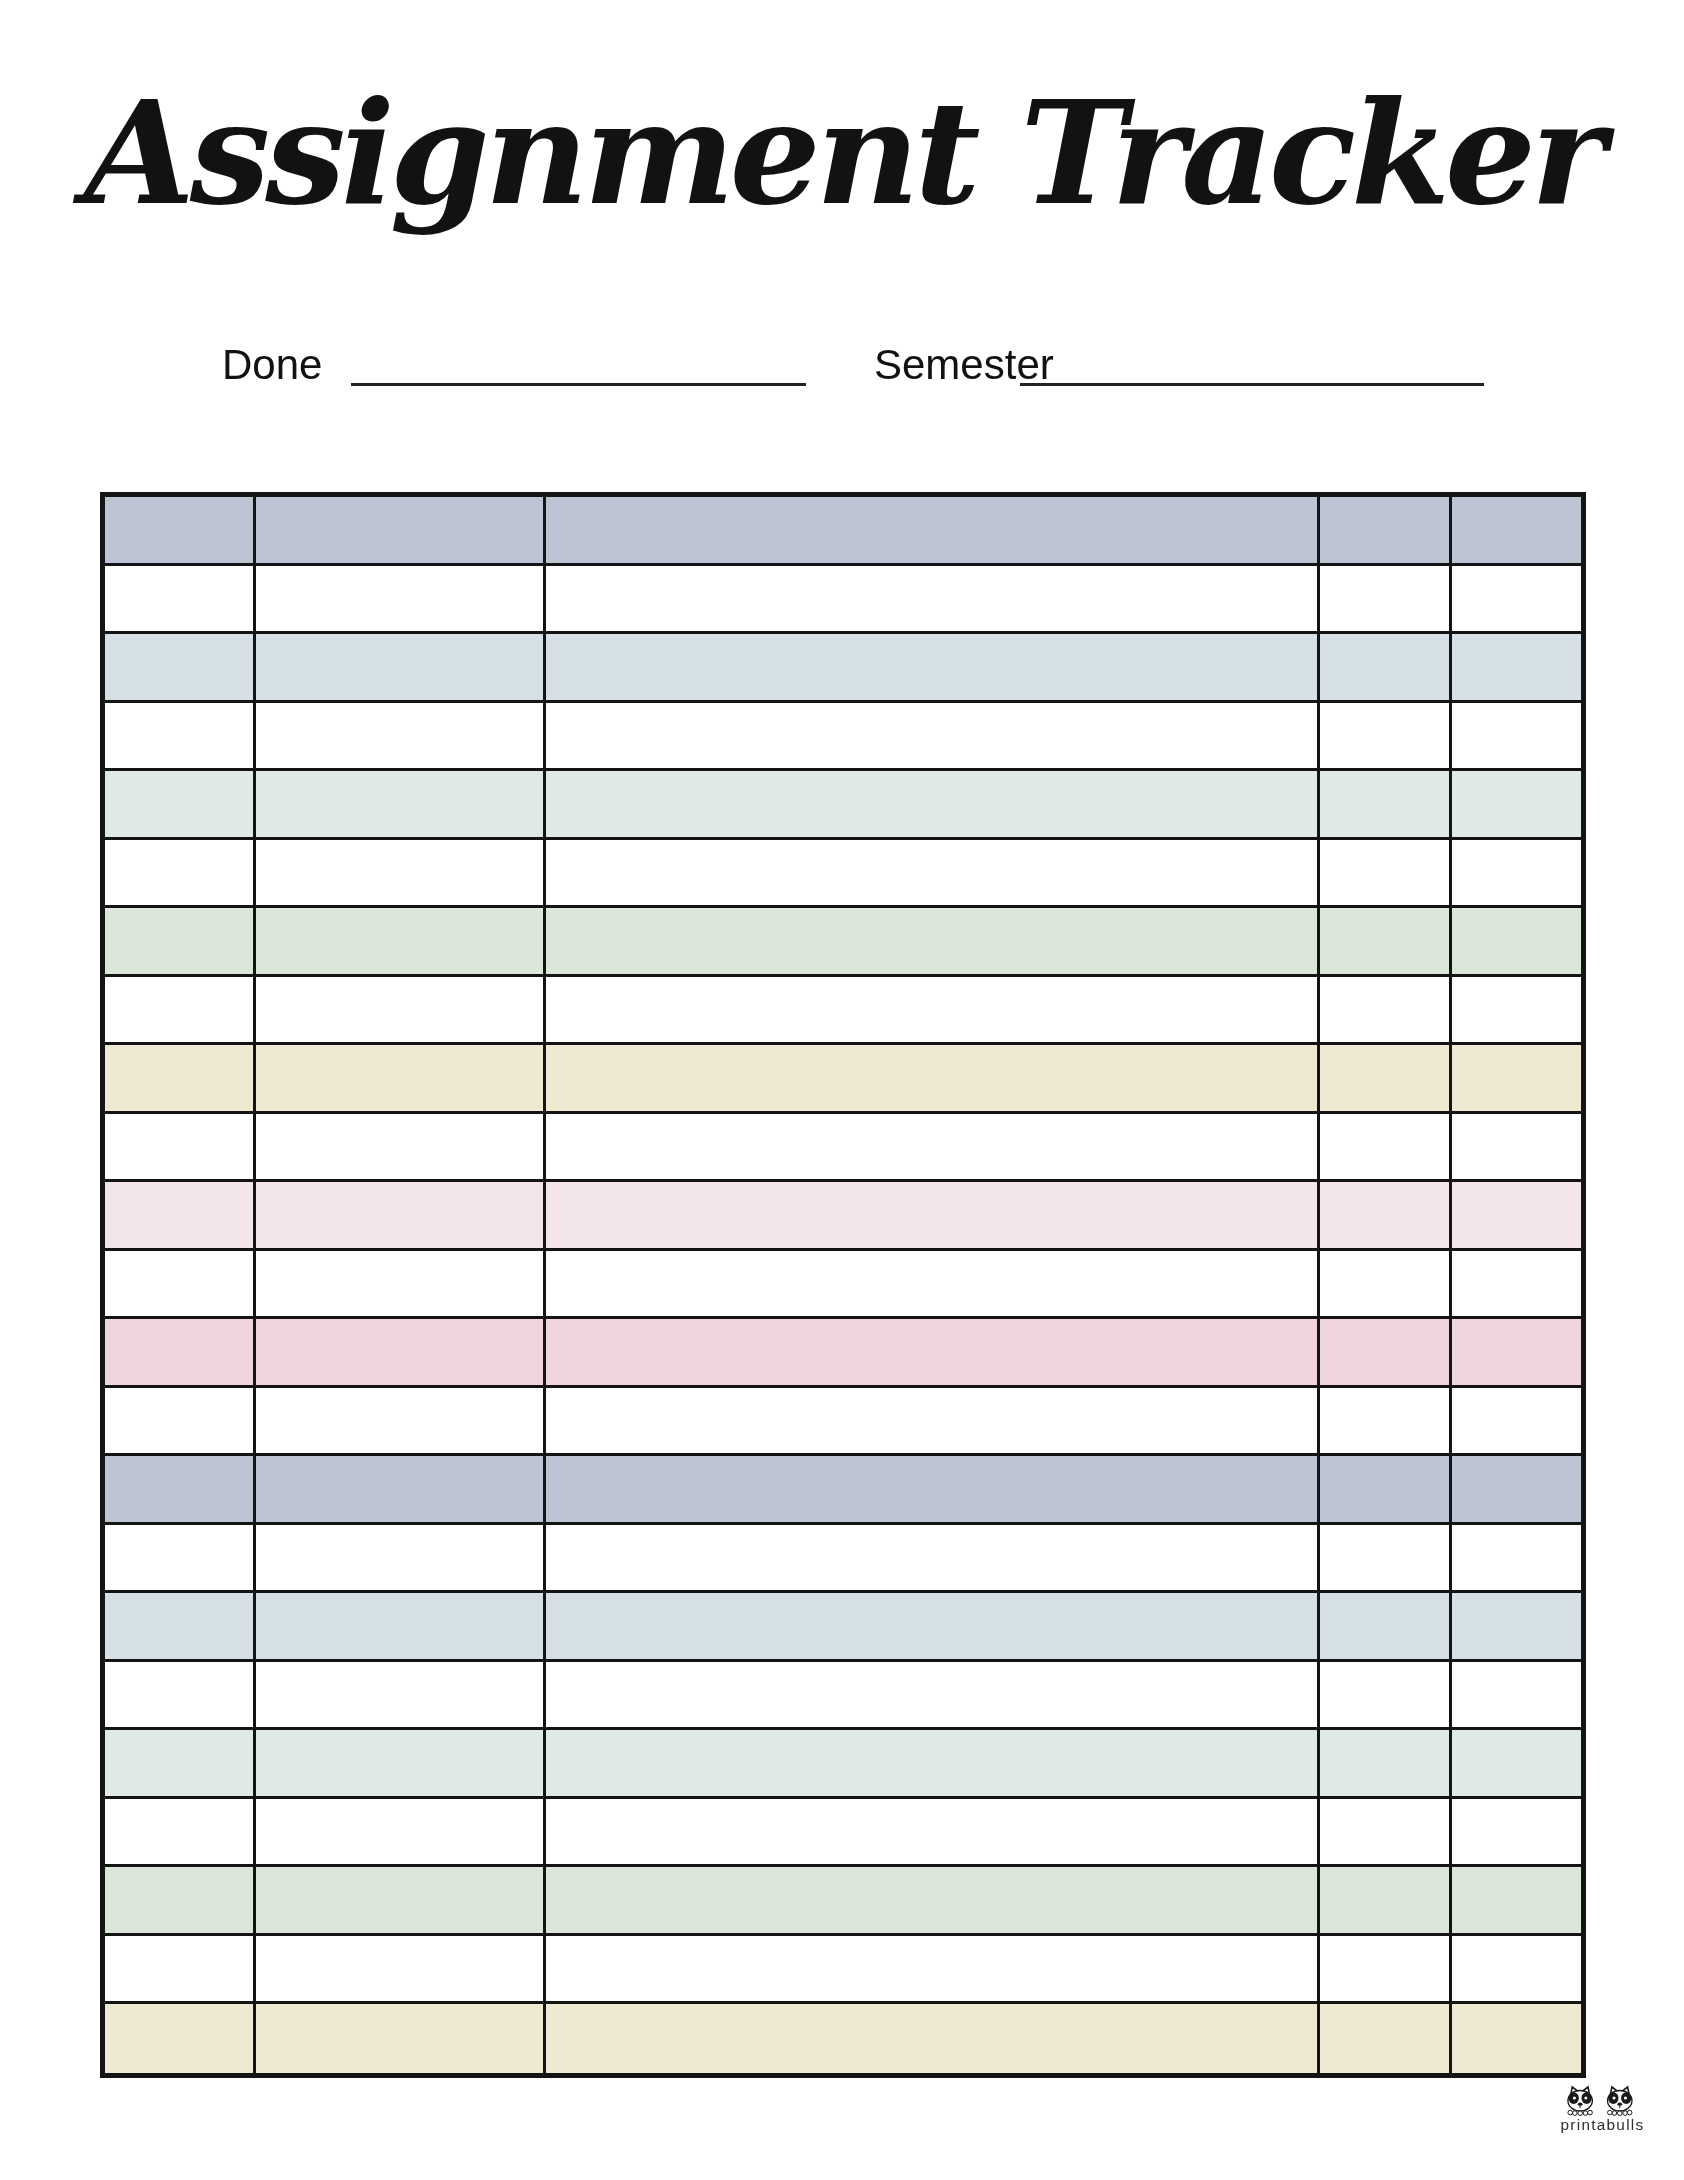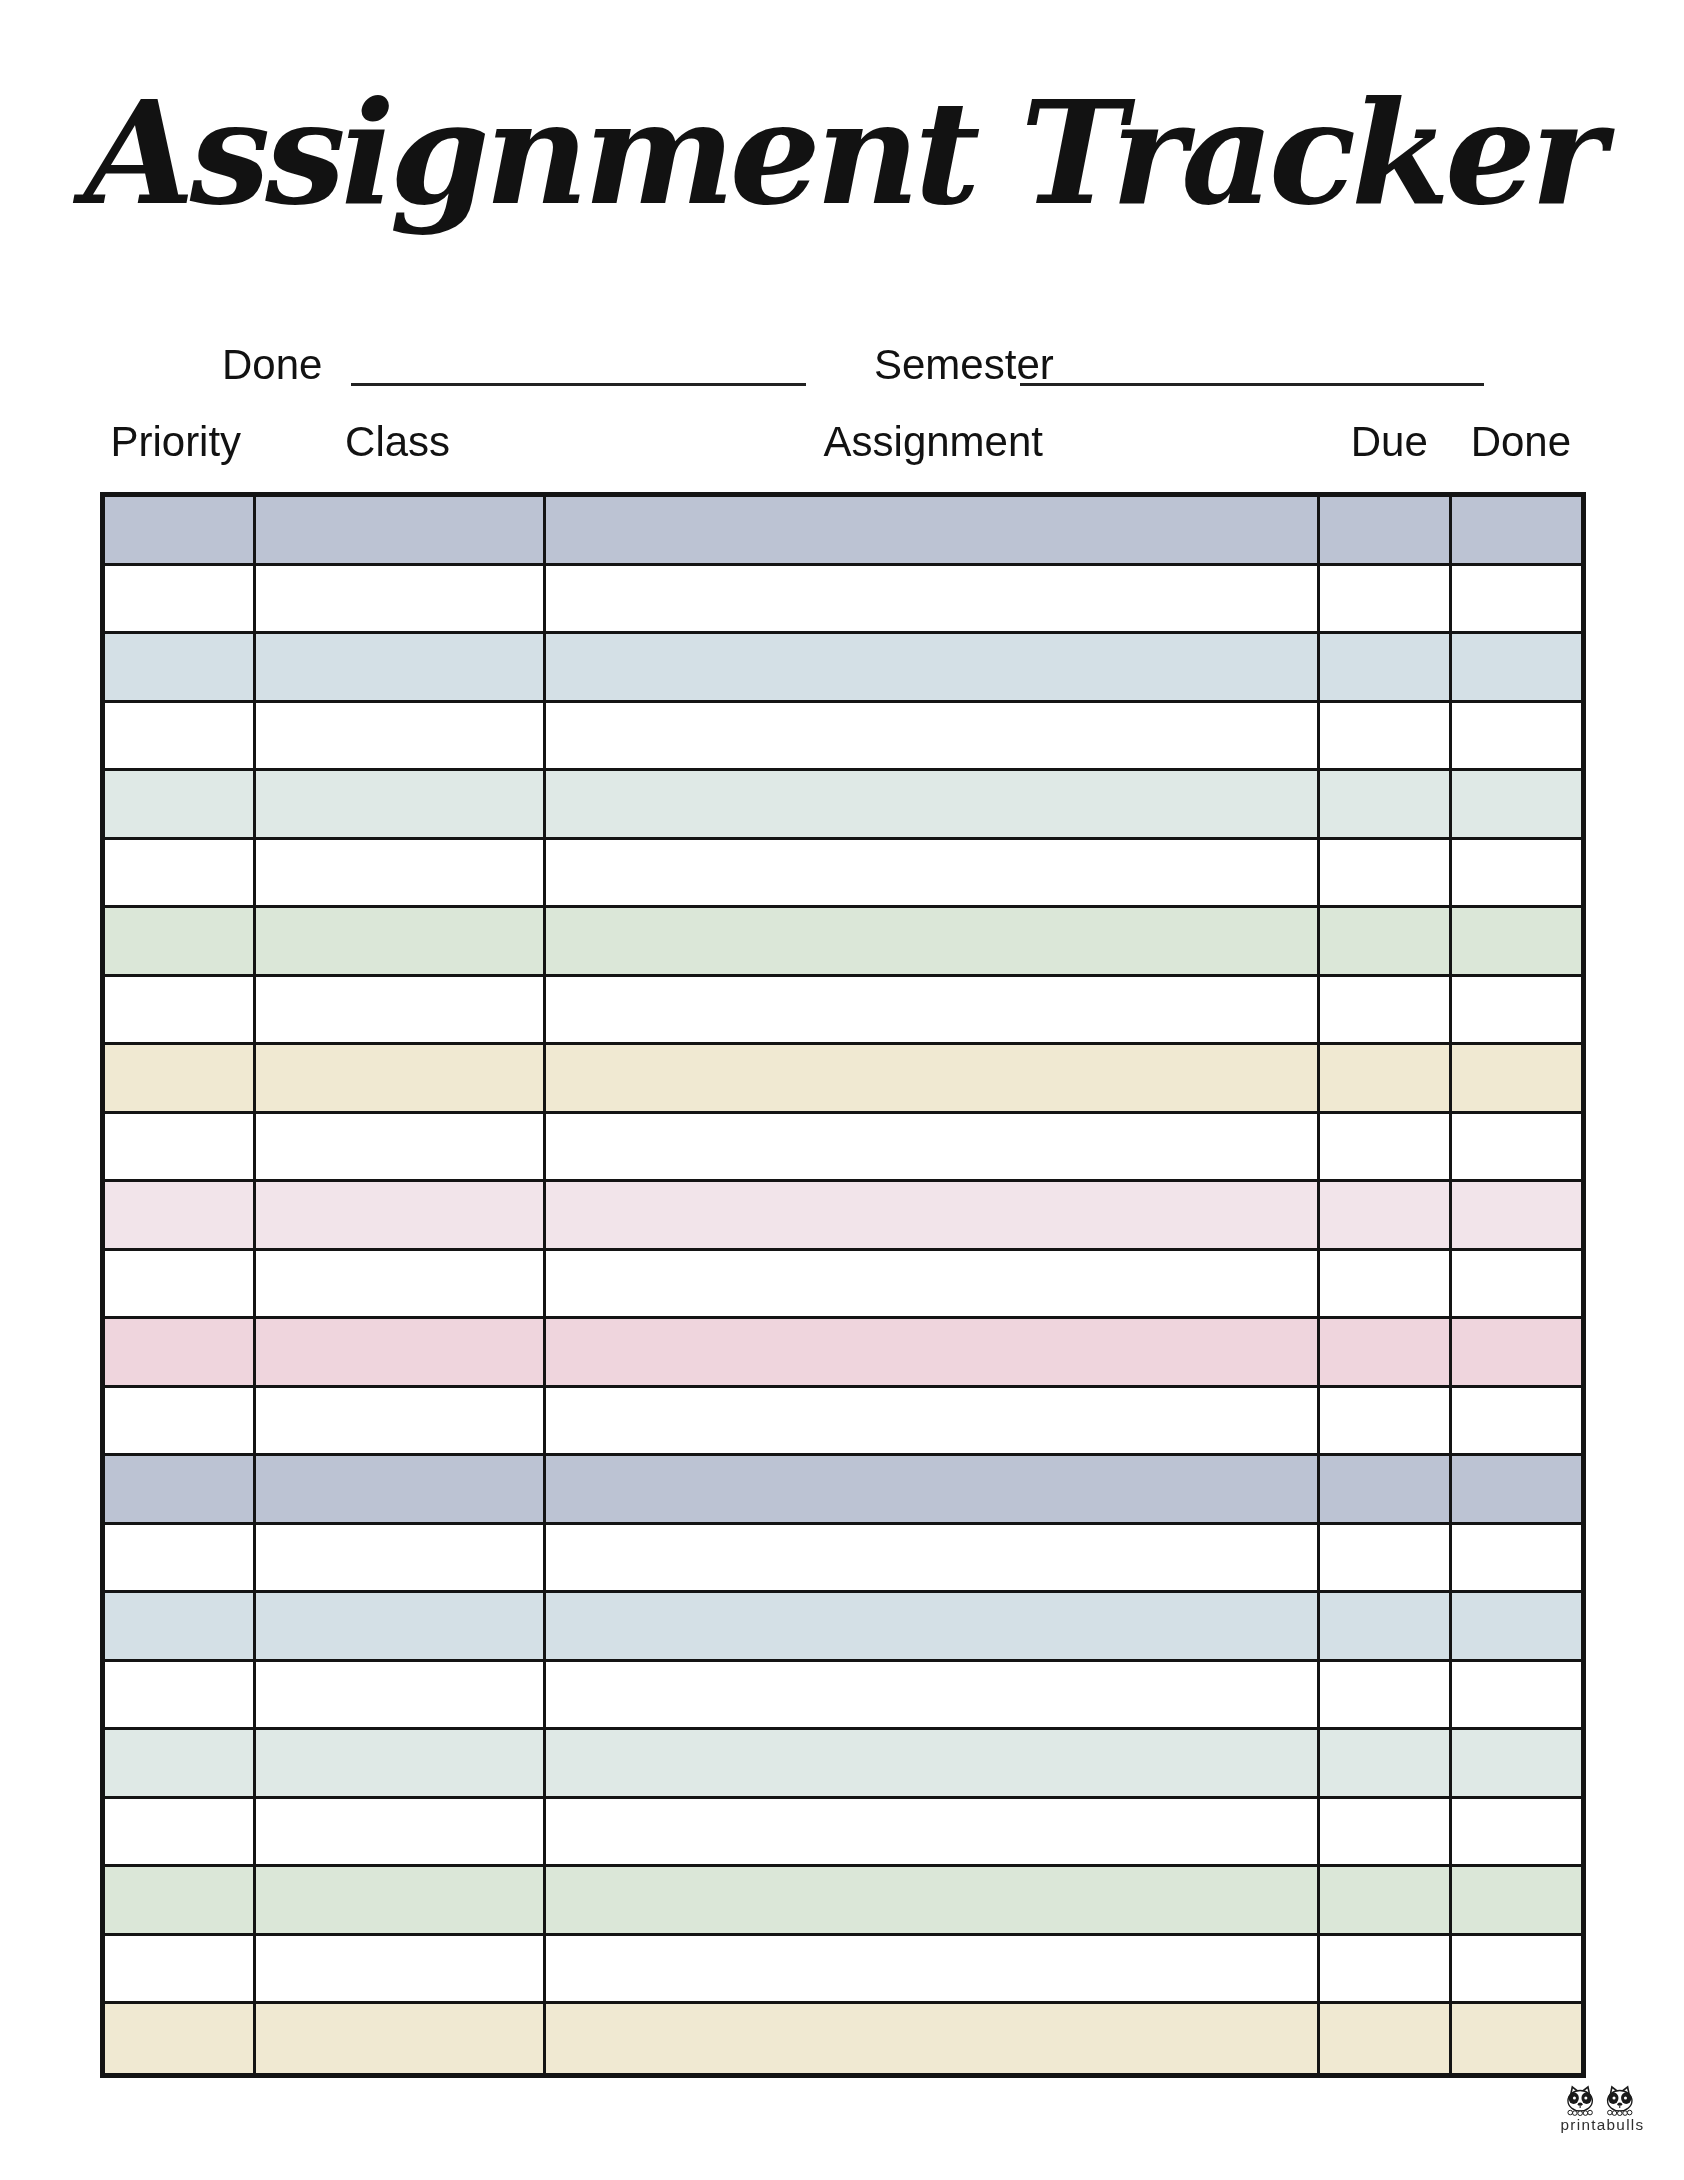--- a/index.html
+++ b/index.html
@@ -101,27 +101,20 @@
 <div class="page">
 
   <h1 class="title">Assignment Tracker</h1>
 
   <span class="fill-label" id="month-label">Done</span>
   <span class="fill-line" id="month-line"></span>
 
   <span class="fill-label" id="semester-label">Semester</span>
   <span class="fill-line" id="semester-line"></span>
 
-  <div class="col-headers">
-    <span>Priority</span>
-    <span>Class</span>
-    <span>Assignment</span>
-    <span>Due</span>
-    <span>Done</span>
-  </div>
 
   <div class="grid" id="grid">
       <div class="cell br bb" style="background: rgb(188, 195, 211);"></div>
       <div class="cell br bb" style="background: rgb(188, 195, 211);"></div>
       <div class="cell br bb" style="background: rgb(188, 195, 211);"></div>
       <div class="cell br bb" style="background: rgb(188, 195, 211);"></div>
       <div class="cell bb" style="background: rgb(188, 195, 211);"></div>
       <div class="cell br bb" style="background: rgb(255, 255, 255);"></div>
       <div class="cell br bb" style="background: rgb(255, 255, 255);"></div>
       <div class="cell br bb" style="background: rgb(255, 255, 255);"></div>

